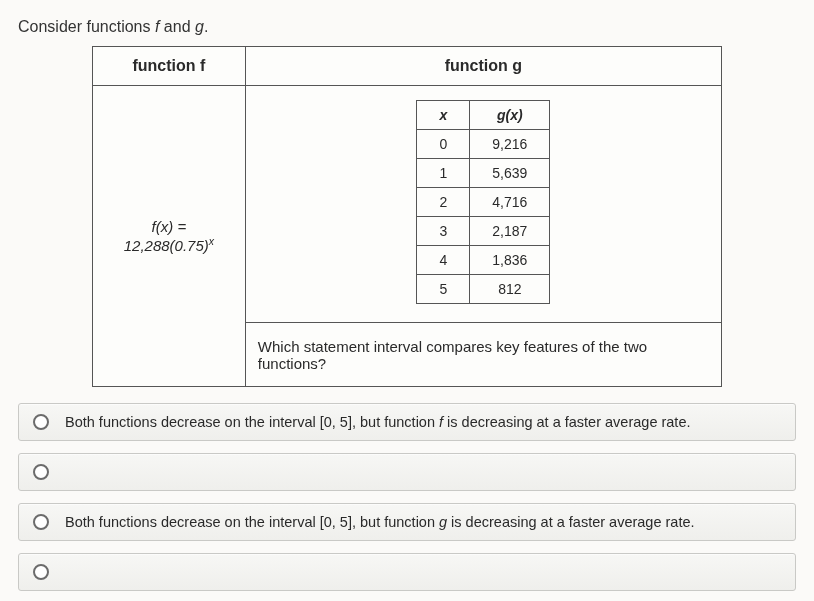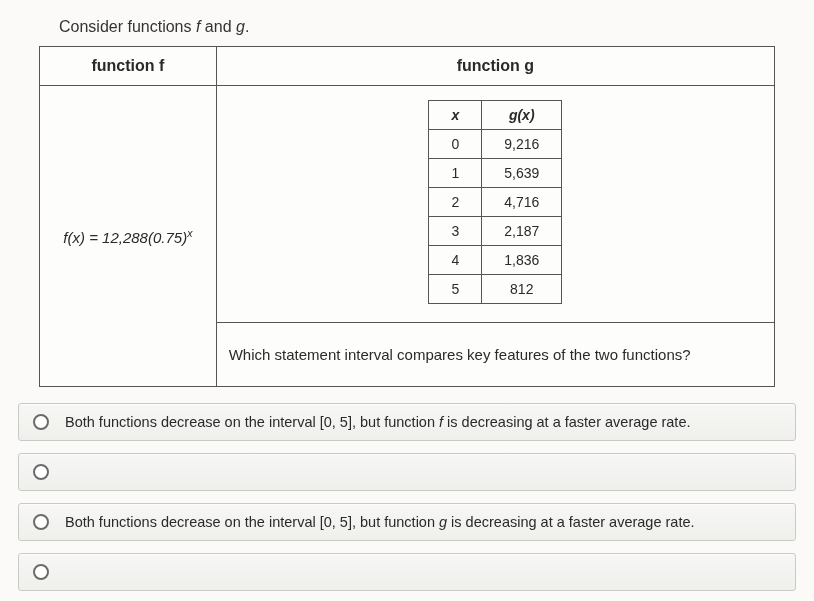--- a/index.html
+++ b/index.html
@@ -10,27 +10,26 @@
       height: 601px;
       overflow: hidden;
       color: #2a2a2a;
       padding: 18px 18px 12px 18px;
     }
     .prompt {
       font-size: 16px;
       margin-bottom: 10px;
       font-style: normal;
       color: #333;
-      margin-left: 41px;
     }
     .prompt .i { font-style: italic; }
     .compare-table {
       margin: 0 auto 16px auto;
       border-collapse: collapse;
-      width: 736px;
+      width: 630px;
       background: #fdfdfb;
     }
     .compare-table > tbody > tr > td,
     .compare-table > tbody > tr > th {
       border: 1px solid #555;
       vertical-align: middle;
       padding: 8px 12px;
       font-size: 15px;
     }
     .compare-table th.hdr {

